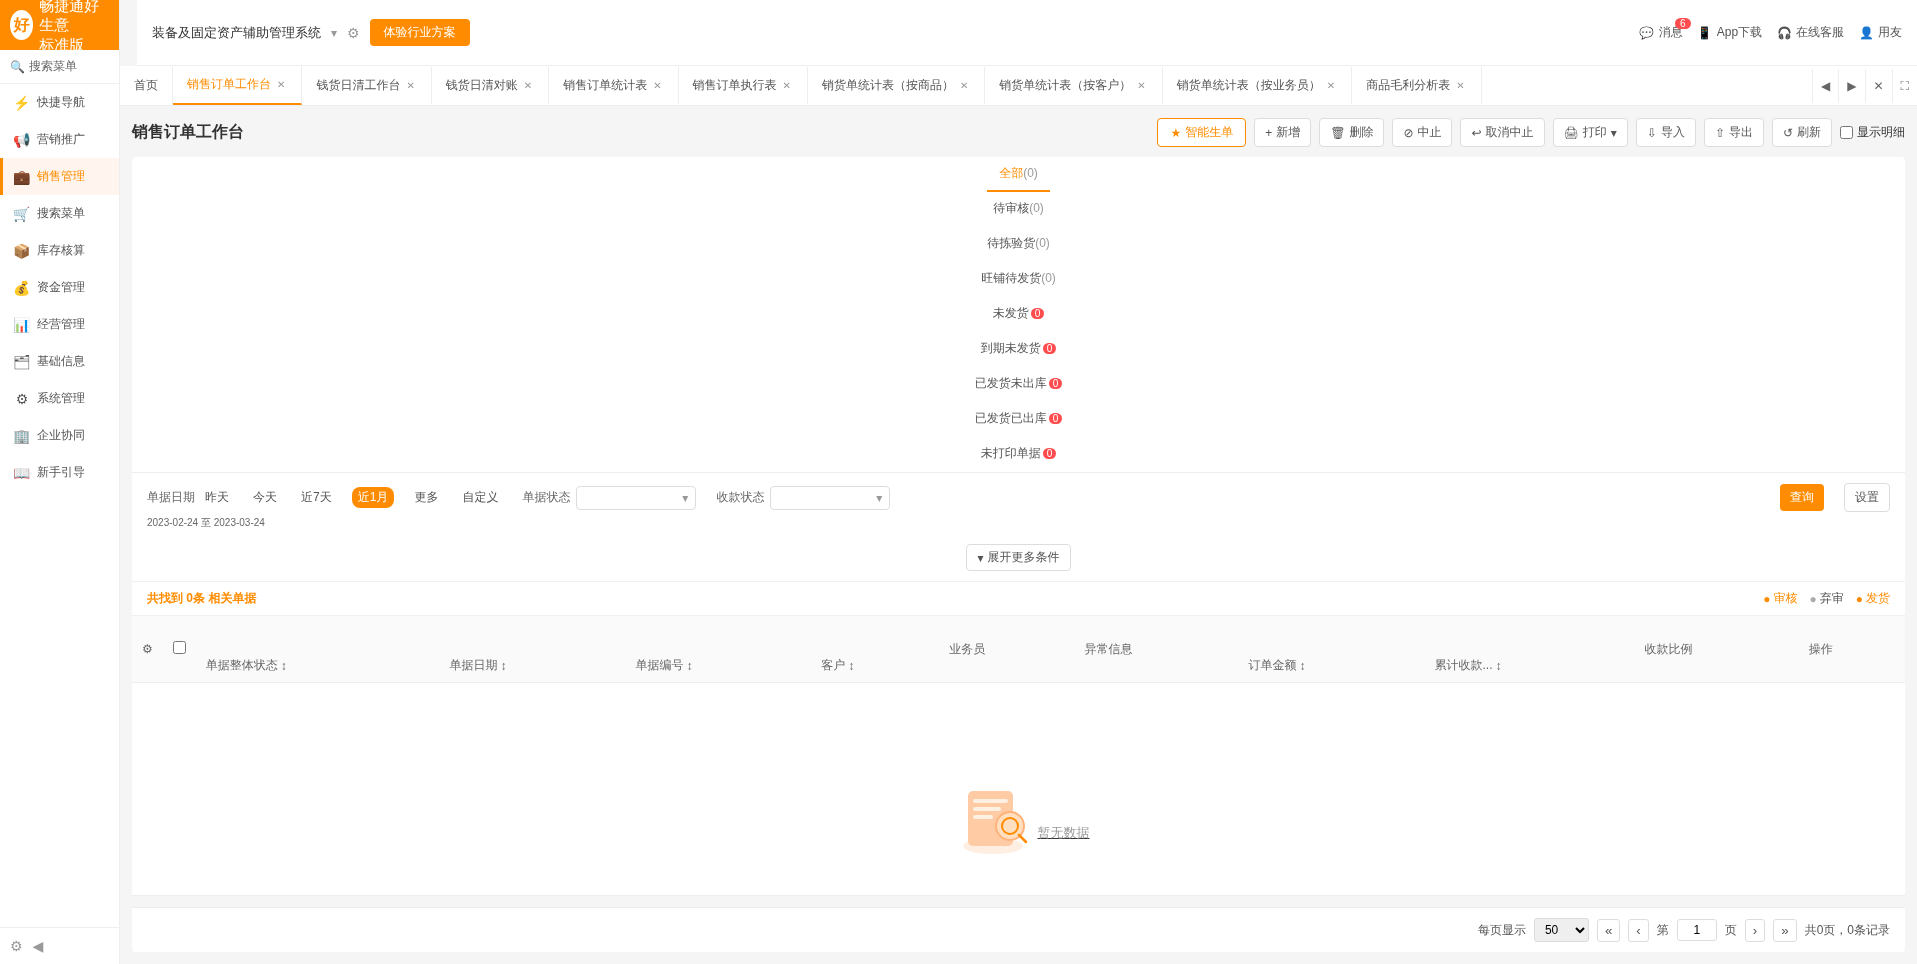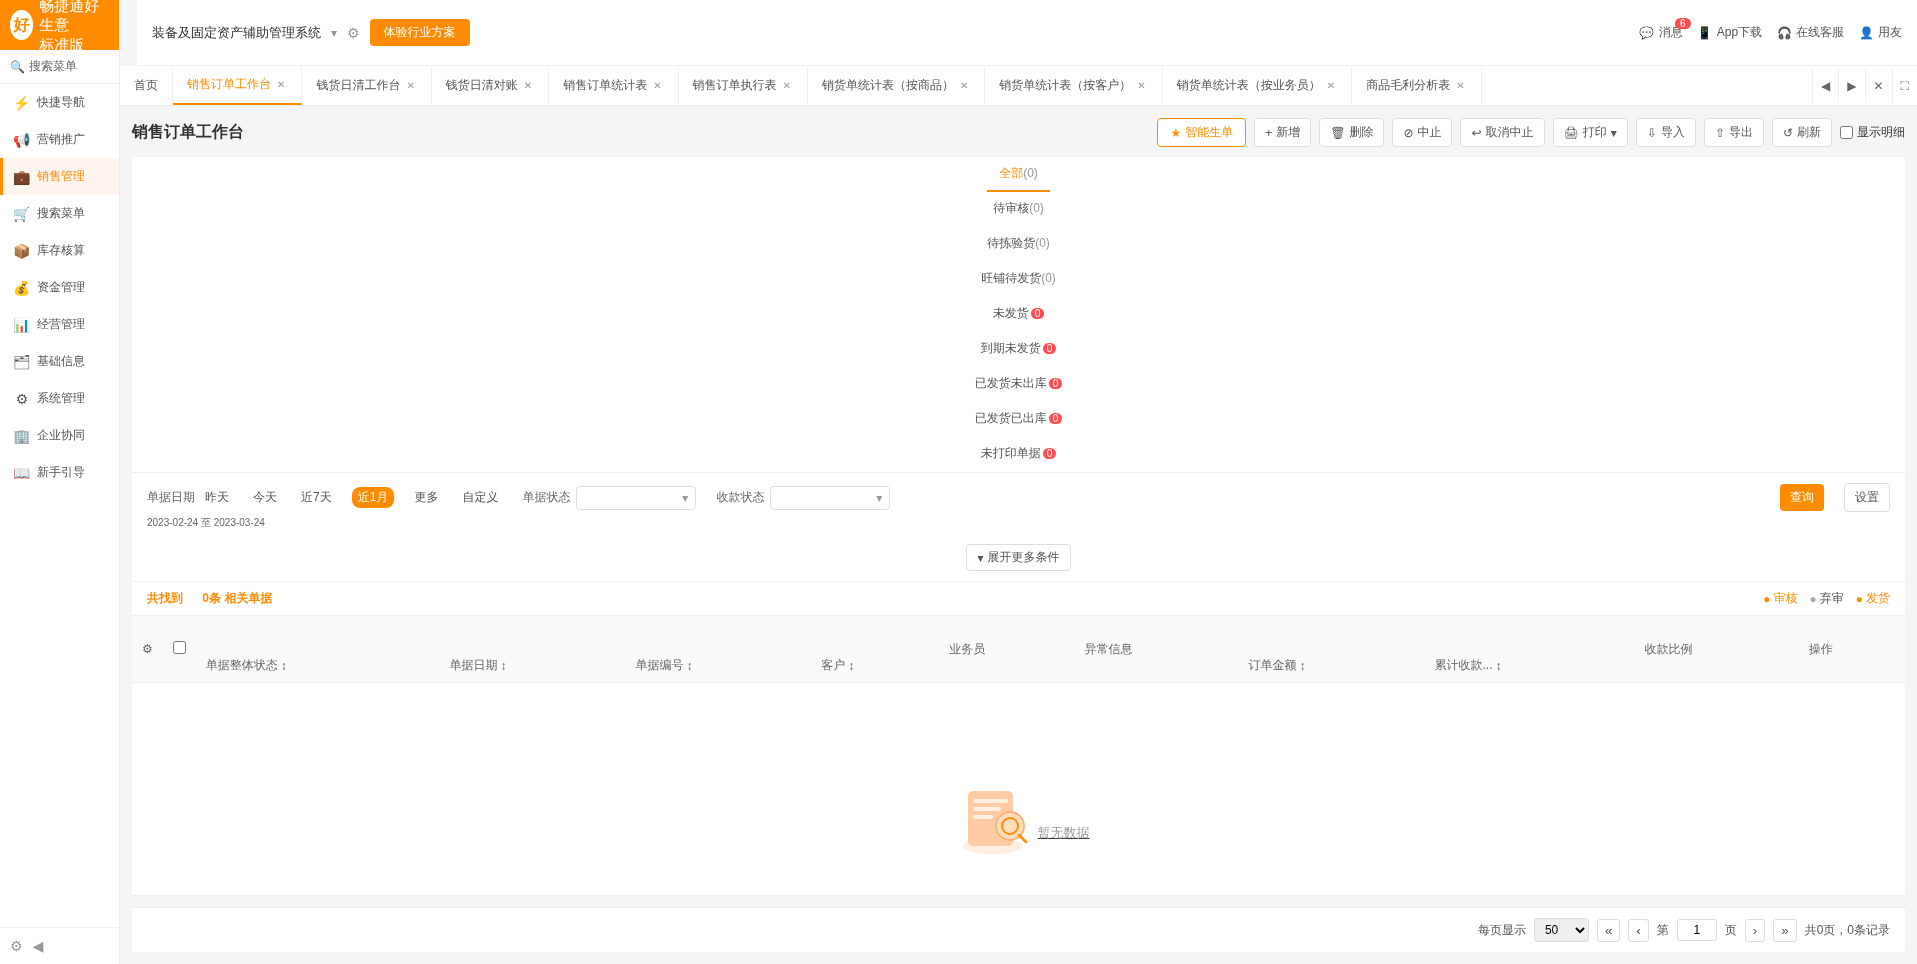--- a/index.html
+++ b/index.html
@@ -349,21 +349,21 @@
           <div class="filter-expand">
             <span>▾</span>
             <span>展开更多条件</span>
           </div>
         </div>
       </div>
 
       <div class="table-toolbar">
         <div class="table-count">
           <span>共找到</span>
-          <span style="color:#ff8c00;font-weight:bold;margin-left:16px;">0条</span>
+          <span style="color:#ff8c00;font-weight:bold;">0条</span>
           <span>相关单据</span>
         </div>
         <div class="table-toolbar-actions">
           <div class="table-toolbar-btn orange">
             <span style="color:#ff8c00;">●</span>
             <span>审核</span>
           </div>
           <div class="table-toolbar-btn">
             <span style="color:#aaa;">●</span>
             <span>弃审</span>

